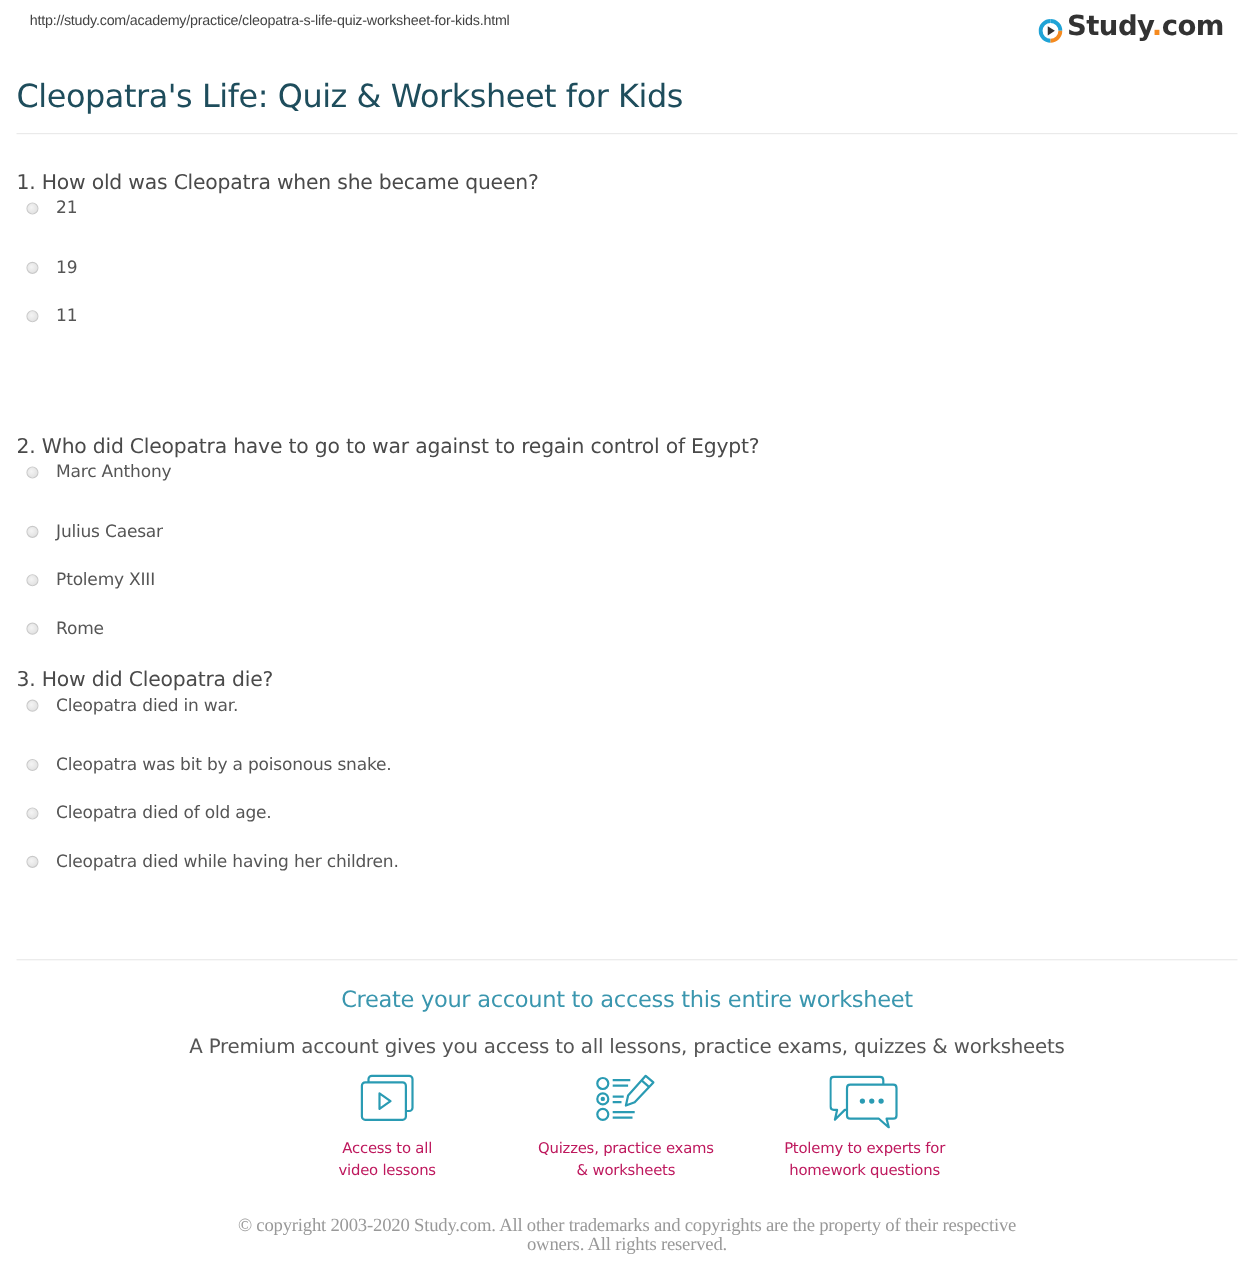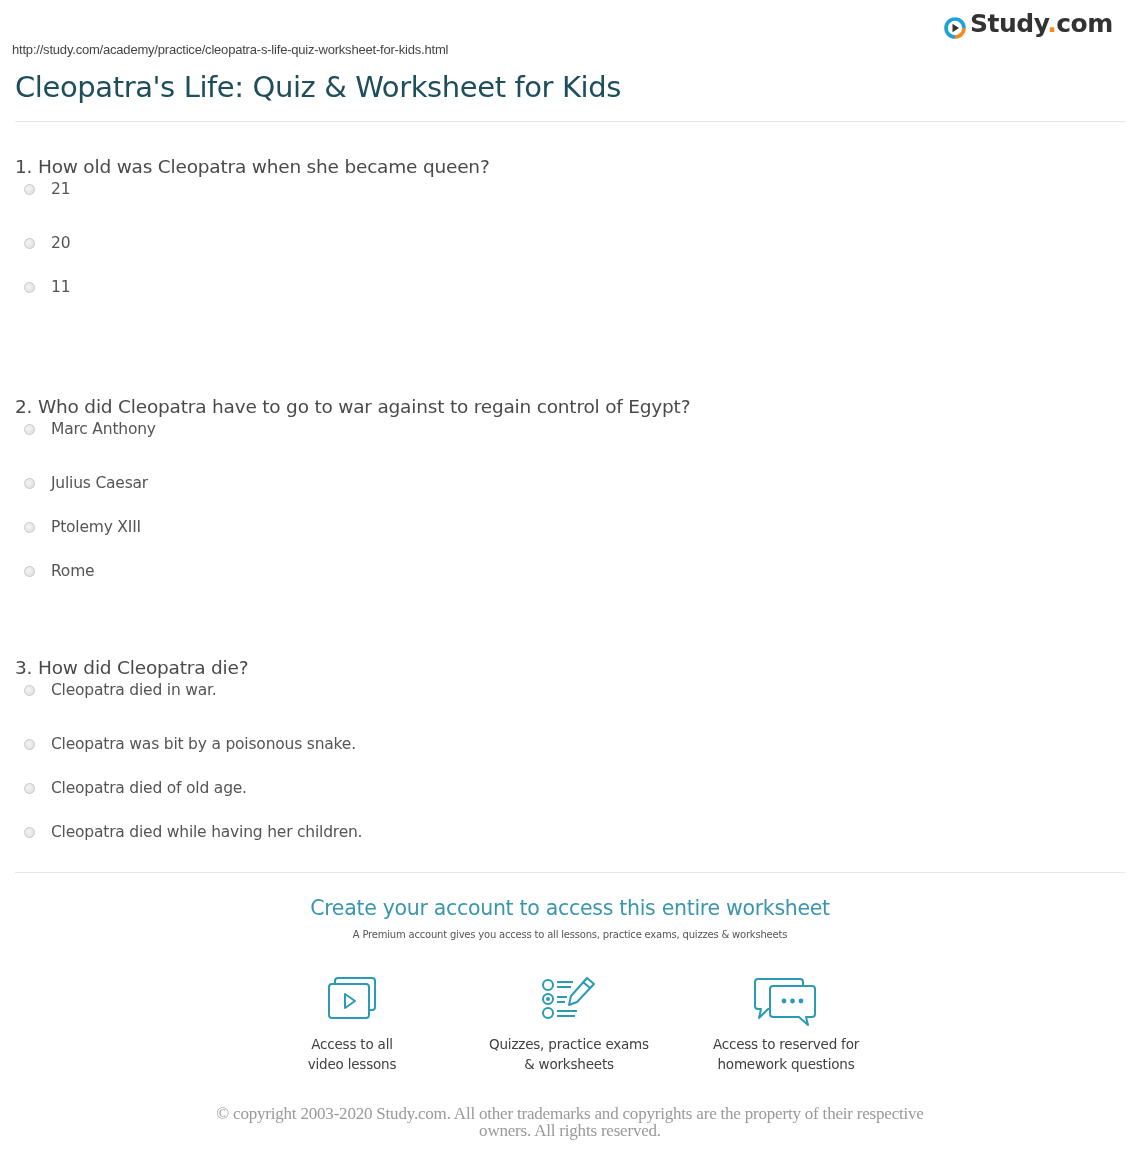--- a/index.html
+++ b/index.html
@@ -1,19 +1,19 @@
 <!DOCTYPE html>
 <html><head>
   <meta charset="utf-8">
   <style>
     * { box-sizing: border-box; margin: 0; padding: 0; }
     html, body { width: 1140px; height: 1169px; background: #ffffff; overflow: hidden; }
     body { font-family: "DejaVu Sans", "Liberation Sans", sans-serif; color: #555555; position: relative; }
 
-    .url { position: absolute; left: 12px; top: 11px; font-size: 13px; color: #444444; letter-spacing: -0.2px; font-family: "Liberation Sans", sans-serif; margin-top: 31px; }
+    .url { position: absolute; left: 27px; top: 11px; font-size: 13px; color: #444444; letter-spacing: -0.2px; font-family: "Liberation Sans", sans-serif; }
 
     .logo { position: absolute; left: 944px; top: 9px; display: flex; align-items: flex-end; height: 30px; }
     .logo-mark { width: 22px; height: 22px; position: relative; margin-right: 4px; }
     .logo-mark svg { display: block; }
     .logo-text { font-family: "DejaVu Sans", sans-serif; font-size: 25px; font-weight: bold; color: #333333; letter-spacing: -0.5px; line-height: 30px; }
     .logo-dot { color: #f58a1f; }
 
     .page-title { position: absolute; left: 15px; top: 70px; font-size: 29px; color: #1e4d5c; font-weight: normal; font-family: "DejaVu Sans", sans-serif; letter-spacing: -0.4px; }
     .divider { position: absolute; left: 15px; right: 15px; height: 1px; background: #e8e8e8; }
     .divider.top { top: 121px; }
@@ -22,30 +22,30 @@
     .question { position: absolute; left: 15px; }
     .q-title { font-size: 18.5px; color: #4a4a4a; font-family: "DejaVu Sans", sans-serif; letter-spacing: -0.2px; }
     .answers { list-style: none; }
     .answer { display: flex; align-items: center; height: 44px; }
     .answer:first-child { height: 24px; margin-bottom: 20px; }
     .radio { width: 11px; height: 11px; border-radius: 50%; border: 1px solid #c9c9c9; background: radial-gradient(circle at 40% 40%, #f4f4f4, #dcdcdc); margin-left: 9px; margin-right: 16px; flex-shrink: 0; }
     .answer-label { font-size: 15.5px; color: #555555; font-family: "DejaVu Sans", sans-serif; letter-spacing: -0.2px; }
 
     .q1 { top: 156px; }
     .q2 { top: 396px; }
-    .q3 { top: 657px; }
+    .q3 { top: 608px; }
 
     .cta { position: absolute; left: 0; width: 1140px; top: 896px; text-align: center; }
     .cta-title { font-size: 20.5px; color: #3a96ae; font-weight: normal; font-family: "DejaVu Sans", sans-serif; letter-spacing: -0.3px; }
-    .cta-sub { font-size: 10px; color: #555555; margin-top: 9px; font-family: "DejaVu Sans", sans-serif; letter-spacing: -0.2px; }
+    .cta-sub { font-size: 18px; color: #555555; margin-top: 21px; font-family: "DejaVu Sans", sans-serif; letter-spacing: -0.2px; }
 
     .features { position: absolute; top: 976px; left: 0; width: 1140px; height: 110px; }
     .feature { position: absolute; width: 220px; text-align: center; }
     .feature .icon { height: 52px; display: flex; justify-content: center; align-items: flex-start; }
-    .feature .f-label { font-size: 13.5px; color: #404040; line-height: 20px; margin-top: 6px; font-family: "DejaVu Sans", sans-serif; letter-spacing: -0.2px; }
+    .feature .f-label { font-size: 13.5px; color: #be185d; line-height: 20px; margin-top: 6px; font-family: "DejaVu Sans", sans-serif; letter-spacing: -0.2px; }
     .f1 { left: 242px; }
     .f2 { left: 459px; }
     .f3 { left: 676px; }
 
     .footer { position: absolute; top: 1105px; left: 210px; width: 720px; text-align: center; font-size: 17px; color: #999999; line-height: 17px; font-family: Liberation Serif, serif; letter-spacing: -0.2px; }
   </style>
 </head>
 <body>
 
 <div class="url">http://study.com/academy/practice/cleopatra-s-life-quiz-worksheet-for-kids.html</div>
@@ -67,21 +67,21 @@
 
 <div class="question q1">
   <div class="q-title">1. How old was Cleopatra when she became queen?</div>
   <ul class="answers">
     <li class="answer">
         <span class="radio"></span>
         <span class="answer-label">21</span>
       </li>
     <li class="answer">
         <span class="radio"></span>
-        <span class="answer-label">20</span>
+        <span class="answer-label">19</span>
       </li>
     <li class="answer">
         <span class="radio"></span>
         <span class="answer-label">11</span>
       </li>
   </ul>
 </div>
 
 <div class="question q2">
   <div class="q-title">2. Who did Cleopatra have to go to war against to regain control of Egypt?</div>
@@ -167,17 +167,17 @@
   <div class="feature f3">
     <div class="icon">
       <svg width="64" height="50" viewBox="0 0 64 50">
         <path d="M4 3 H46 Q49 3 49 6 V10 M4 3 Q1 3 1 6 V30 Q1 33 4 33 H7 L5 42 L14 33 H16" fill="none" stroke="#2a9bb3" stroke-width="2" stroke-linejoin="round"></path>
         <path d="M19 10 H58 Q61 10 61 13 V38 Q61 41 58 41 H52 L54 49 L45 41 H19 Q16 41 16 38 V13 Q16 10 19 10 Z" fill="#ffffff" stroke="#2a9bb3" stroke-width="2" stroke-linejoin="round"></path>
         <circle cx="30" cy="25" r="2.4" fill="#2a9bb3"></circle>
         <circle cx="38.5" cy="25" r="2.4" fill="#2a9bb3"></circle>
         <circle cx="47" cy="25" r="2.4" fill="#2a9bb3"></circle>
       </svg>
     </div>
-    <div class="f-label"><span>Access to reserved for</span><br><span>homework questions</span></div>
+    <div class="f-label"><span>Ptolemy to experts for</span><br><span>homework questions</span></div>
   </div>
 </div>
 
 <div class="footer">© copyright 2003-2020 Study.com. All other trademarks and copyrights are the property of their respective owners. All rights reserved.</div>
 
 </body></html>

